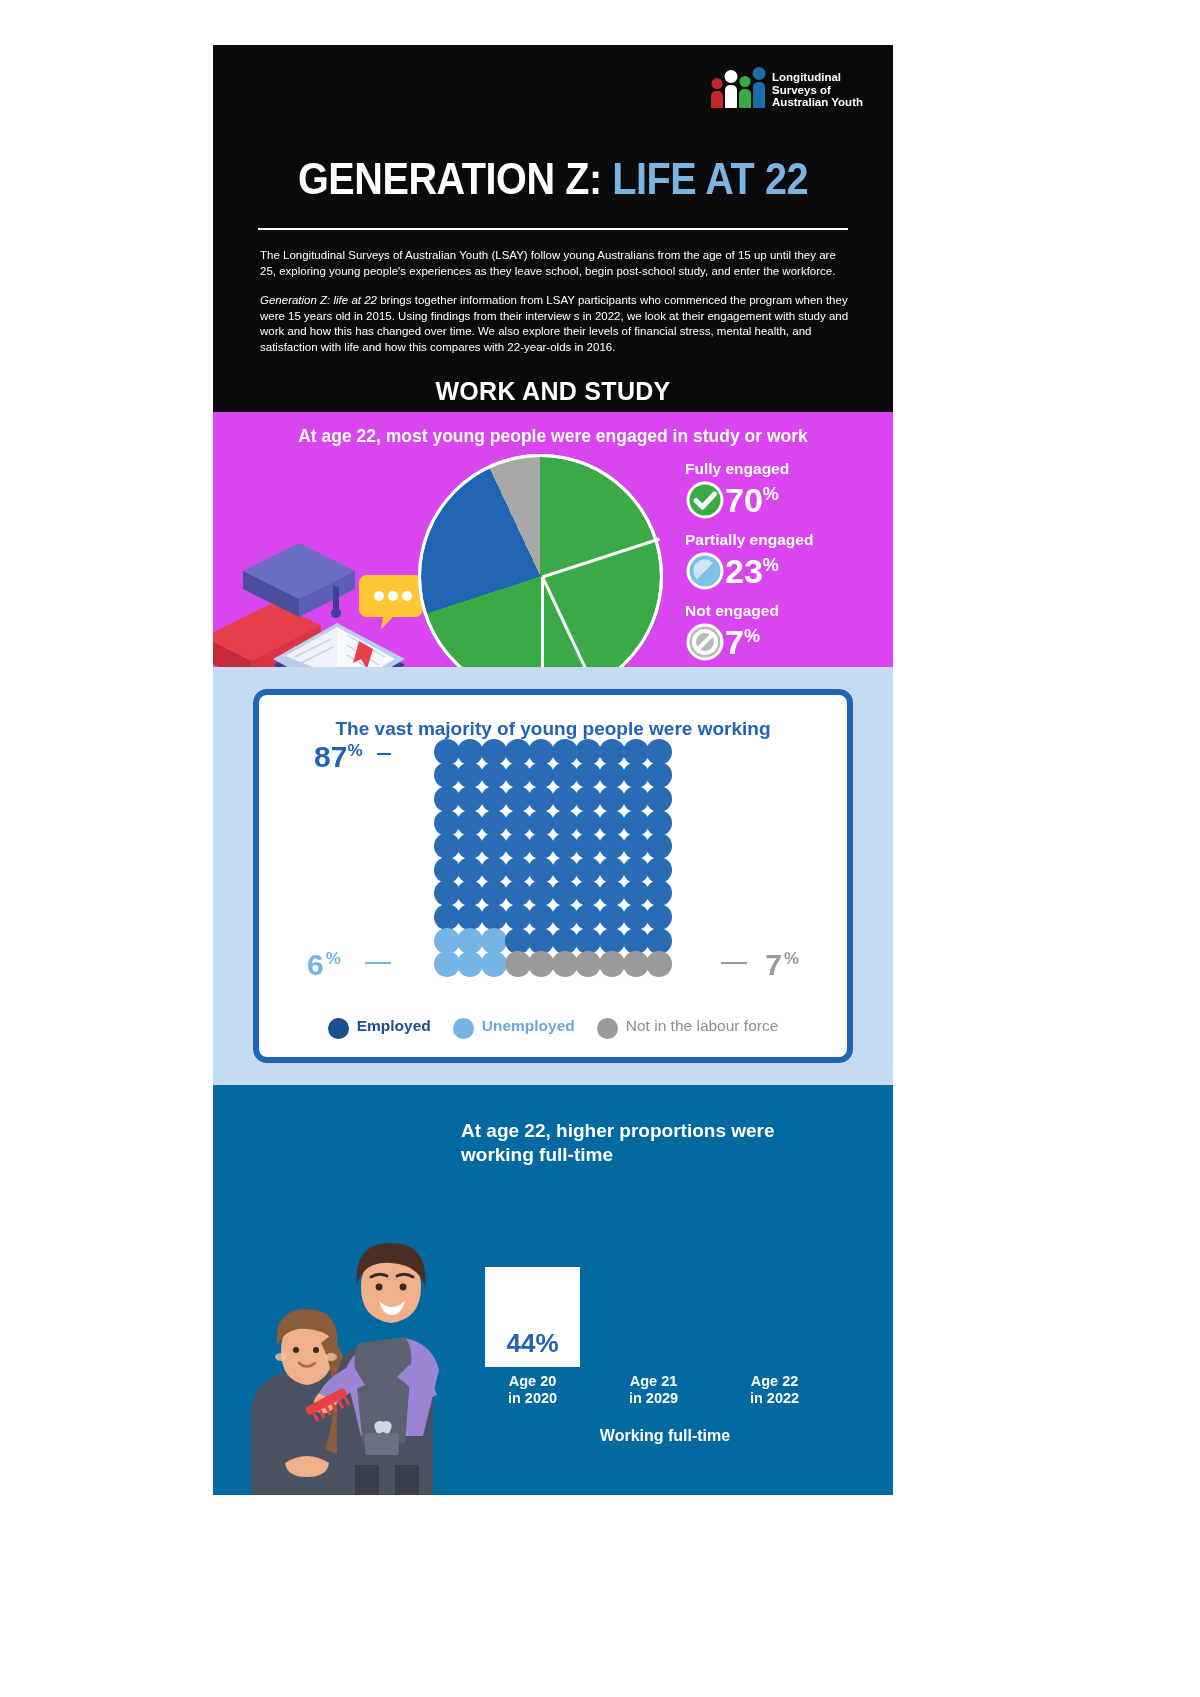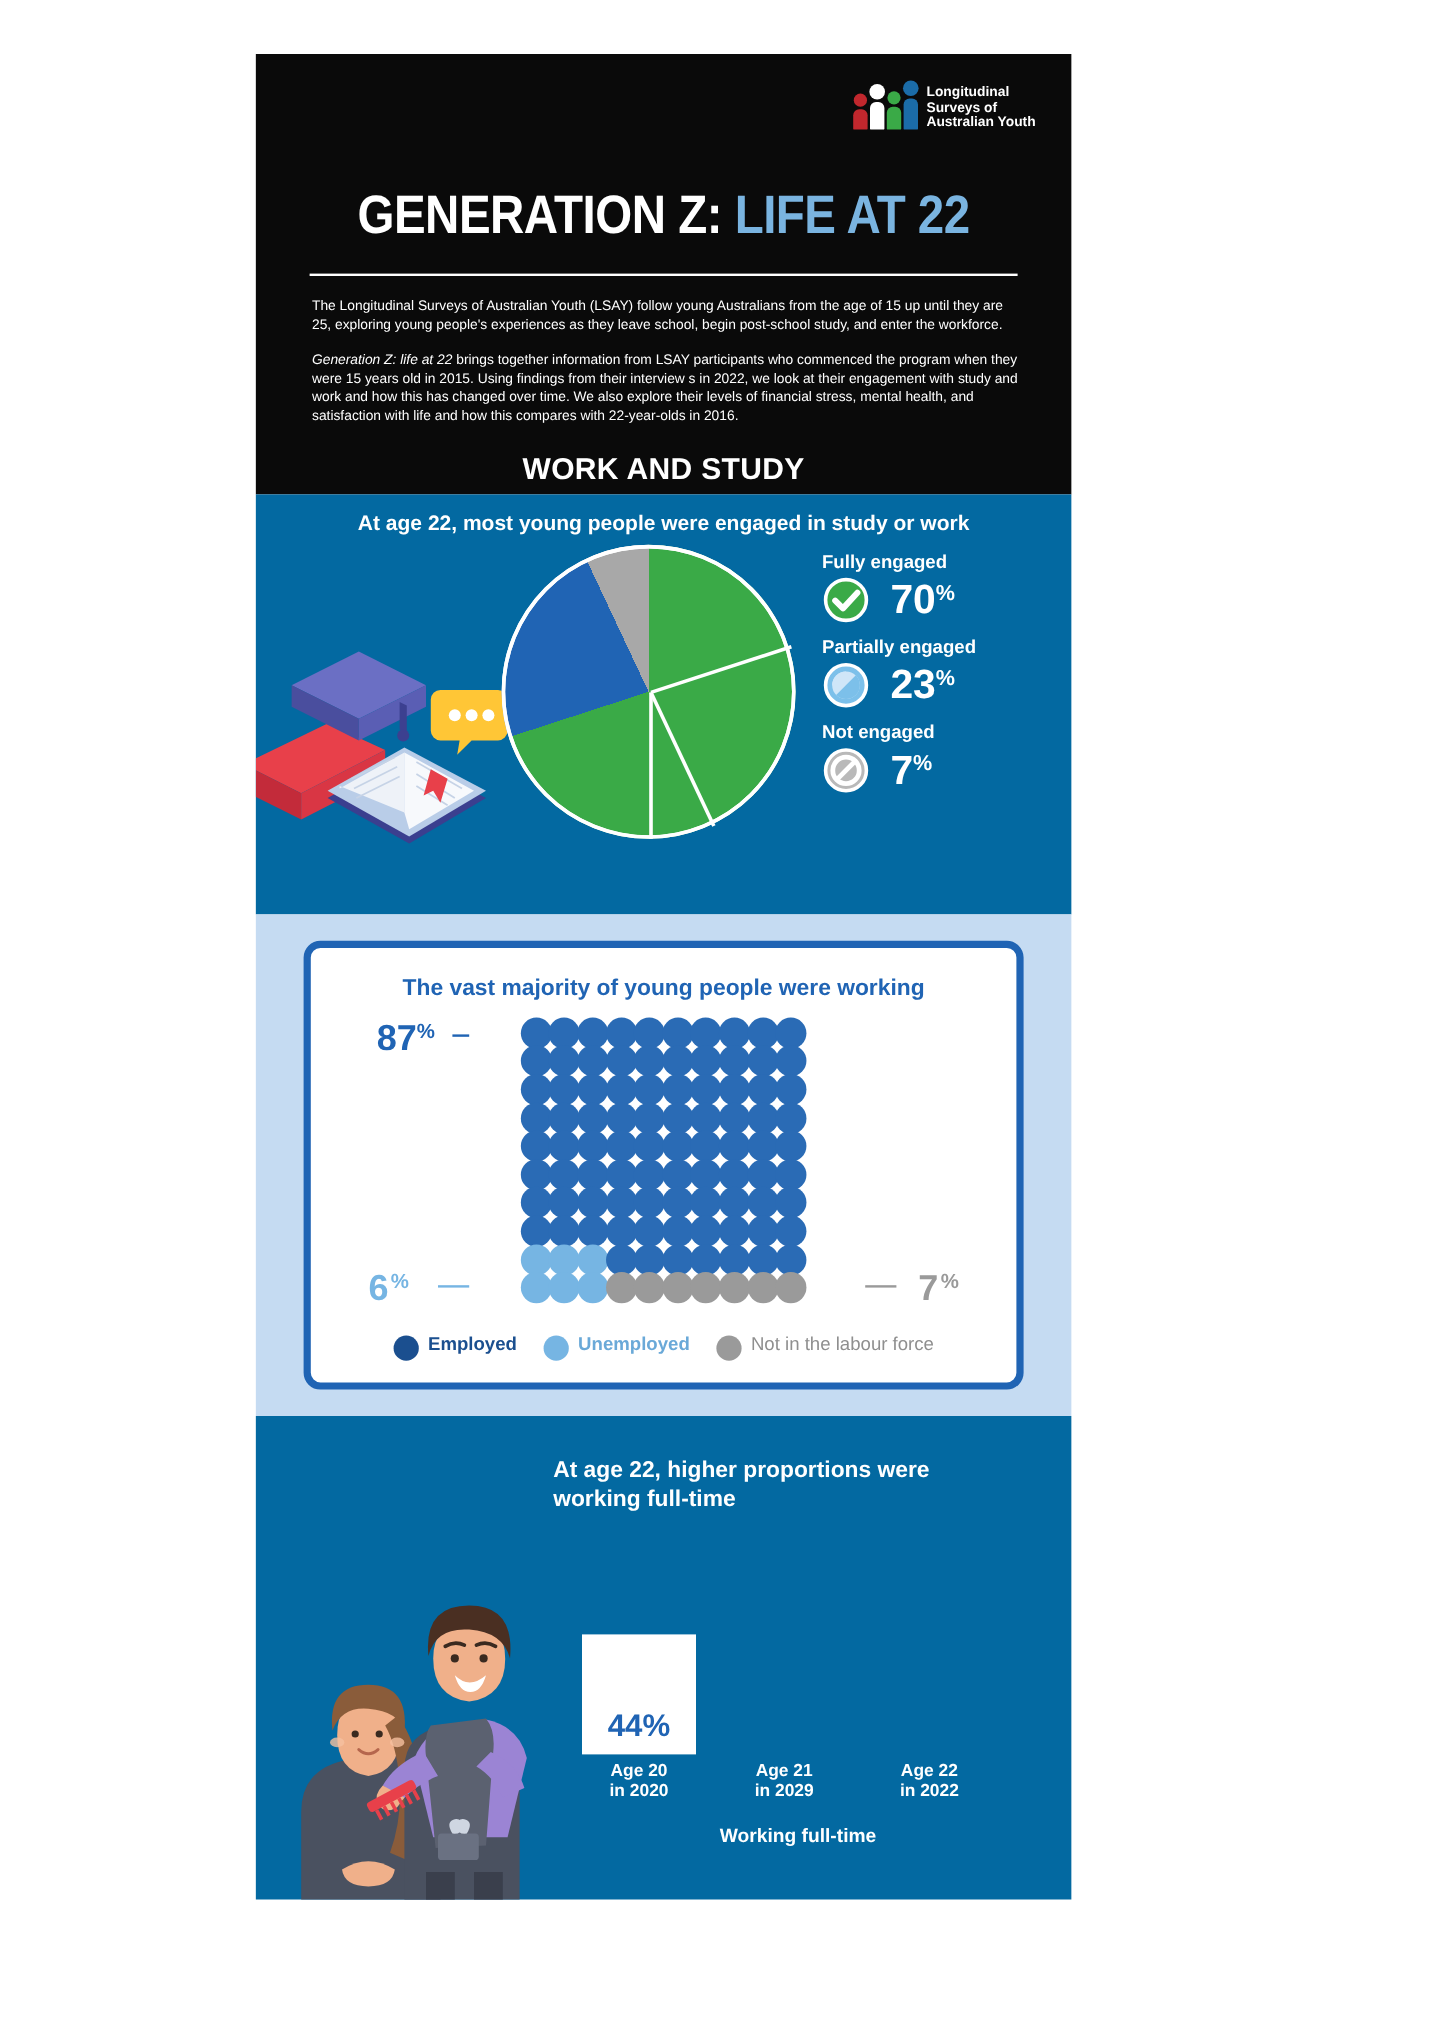--- a/index.html
+++ b/index.html
@@ -85,22 +85,22 @@
   }
   .banner-work {
     background: #0a0a0a; color: #ffffff;
     height: 42px; display: flex; align-items: center; justify-content: center;
     font-size: 25px; font-weight: 700; letter-spacing: 0.3px;
   }
 
   
   .sec-pie {
     position: relative;
-    background: #0369a1;
-    height: 350px;
+    background: #d946ef;
+    height: 255px;
     overflow: hidden;
   }
   .sec-pie .heading {
     position: absolute; left: 0; right: 0; top: 14px;
     text-align: center; color: #ffffff;
     font-size: 17.5px; font-weight: 700;
   }
   .pie-wrap {
     position: absolute; left: 205px; top: 42px;
     width: 245px; height: 245px;
@@ -123,21 +123,21 @@
   .pie-ring {
     position: absolute; inset: 0; border-radius: 50%;
     border: 3px solid #ffffff;
   }
 
   .legend {
     position: absolute; left: 472px; top: 48px; width: 200px;
   }
   .leg-item { margin-bottom: 11px; }
   .leg-label { color: #ffffff; font-size: 15.5px; font-weight: 700; margin-bottom: 2px; }
-  .leg-row { display: flex; align-items: center; gap: 17px; }
+  .leg-row { display: flex; align-items: center; gap: 0; }
   .leg-icon { width: 40px; height: 40px; flex: 0 0 40px; }
   .leg-val {
     color: #ffffff; font-size: 34px; font-weight: 800; line-height: 34px;
     display: flex; align-items: flex-start;
   }
   .leg-val sup { font-size: 18px; font-weight: 800; line-height: 18px; margin-top: 2px; }
 
   
   .books { position: absolute; left: 0px; top: 95px; width: 235px; height: 200px; }
 
@@ -153,21 +153,21 @@
     border: 6px solid #2064b4;
     border-radius: 14px;
     width: 100%; height: 100%;
     position: relative;
   }
   .dot-heading {
     text-align: center; color: #2064b4;
     font-size: 19px; font-weight: 700; line-height: 23px;
     padding-top: 22px;
   }
-  .grid-area { position: relative; margin-top: 14px; height: 240px; }
+  .grid-area { position: relative; height: 240px; }
   .dotgrid {
     position: absolute; left: 50%; transform: translateX(-50%);
     display: grid; grid-template-columns: repeat(10, 23.6px);
     grid-auto-rows: 23.6px;
   }
   .dot { width: 26px; height: 26px; border-radius: 50%; margin: -1.2px; }
   .dot.employed { background: #2a6bb5; }
   .dot.unemployed { background: #76b5e3; }
   .dot.nilf { background: #9a9a9a; }
 

